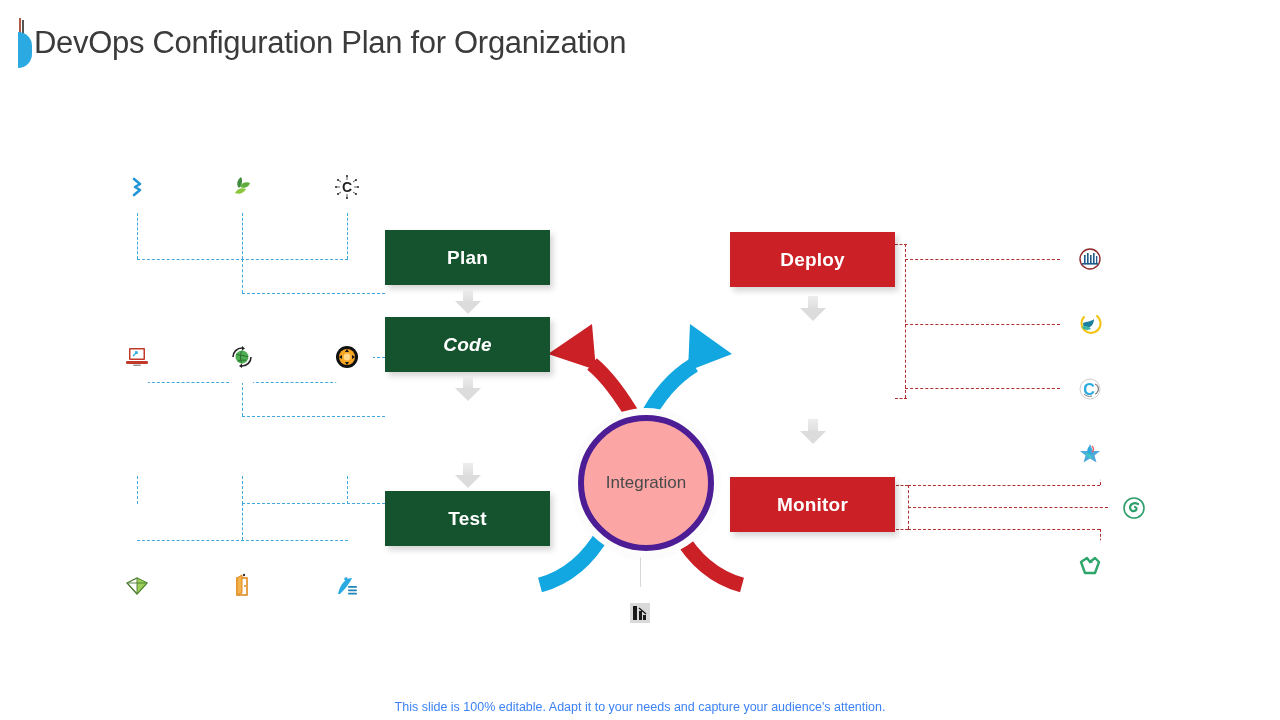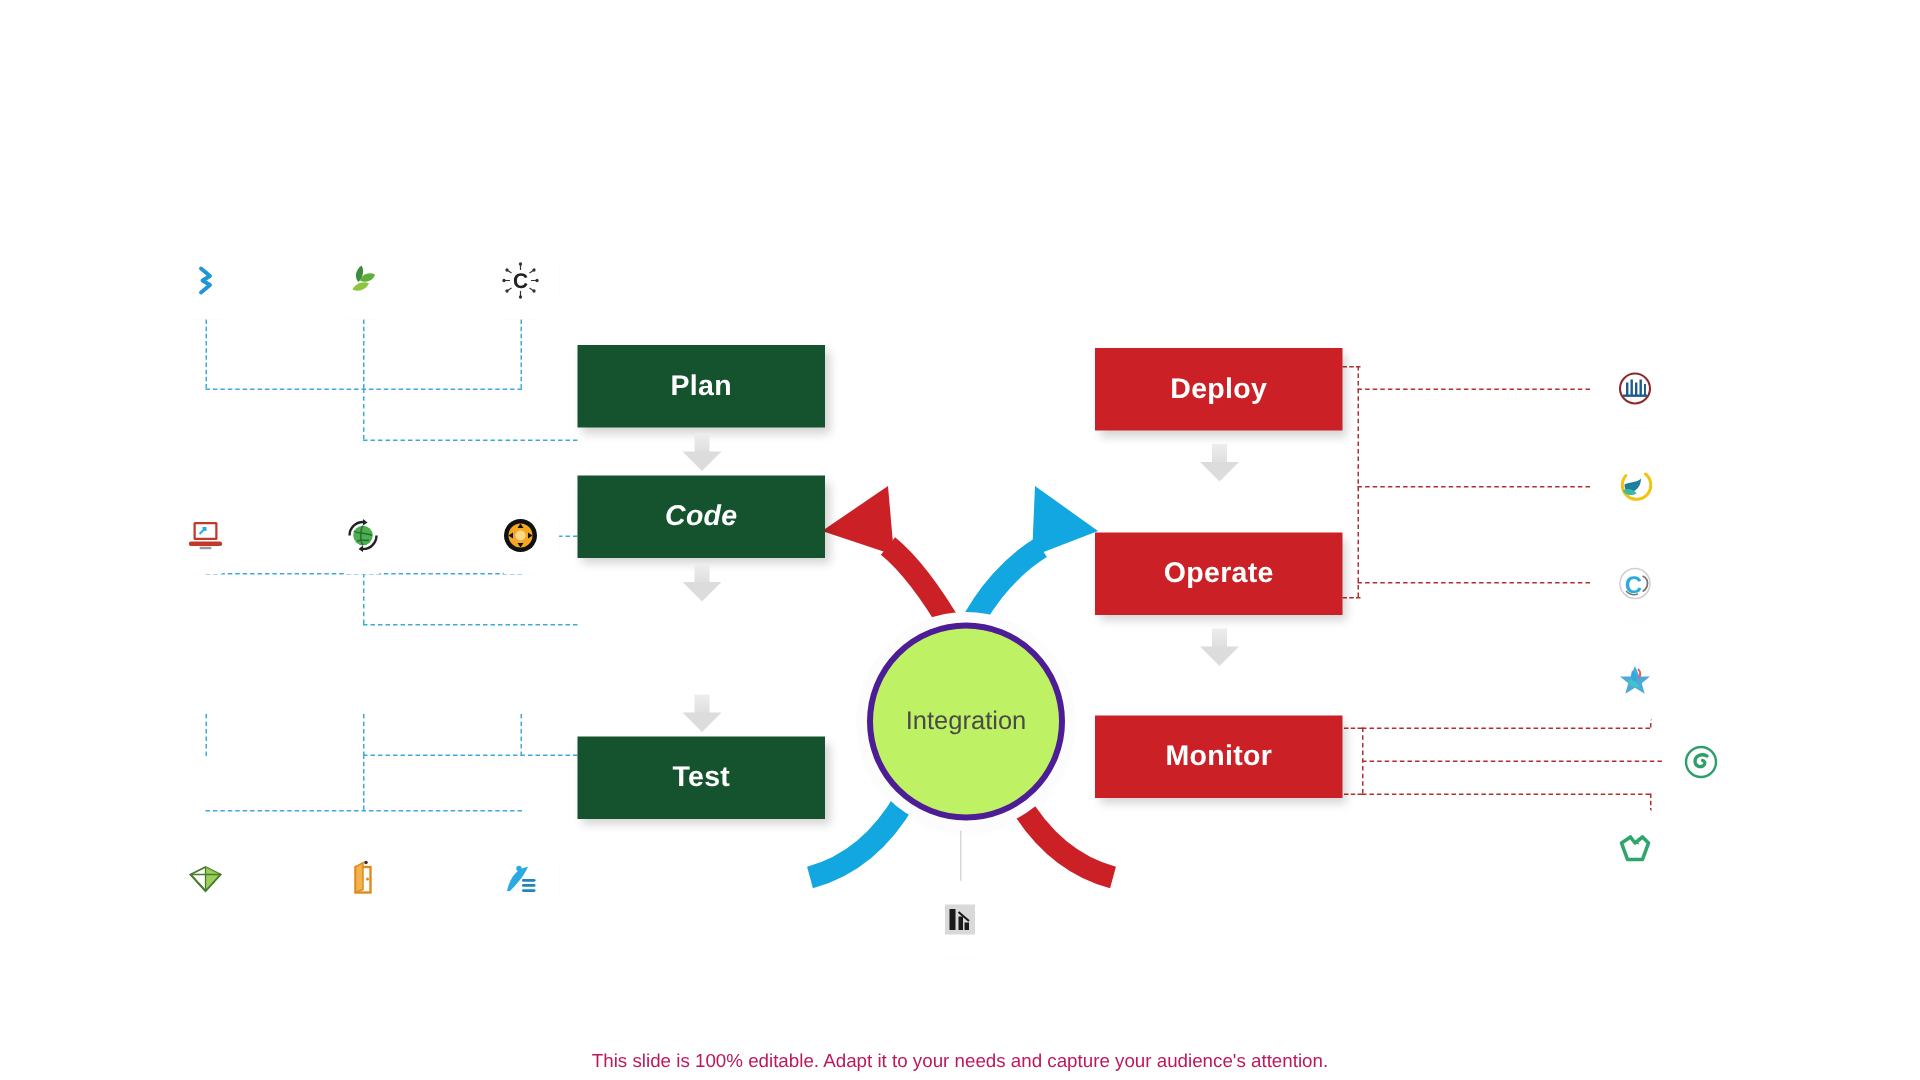--- a/index.html
+++ b/index.html
@@ -44,22 +44,22 @@
   .vchev{position:absolute;width:26px;height:26px;}
   .vchev:before{content:"";position:absolute;left:8px;top:0;width:10px;height:13px;
     background:linear-gradient(#ededed,#dedede);}
   .vchev:after{content:"";position:absolute;left:0;top:12px;
     border-left:13px solid transparent;border-right:13px solid transparent;
     border-top:13px solid #dcdcdc;}
 
   
   .hub{
     position:absolute;left:578px;top:323px;width:124px;height:124px;
-    border-radius:50%;background:#bef264;
-    border:4px solid #4c1d95;
+    border-radius:50%;background:#fca5a5;
+    border:6px solid #4c1d95;
     box-shadow:0 0 0 7px #fcfcfc, 0 3px 9px rgba(0,0,0,.11);
     display:flex;align-items:center;justify-content:center;
   }
   .hub-label{font-size:17px;color:#4a4a4a;font-weight:400;}
 
   
   .oct{
     position:absolute;width:52px;height:52px;
     background:#ffffff;
     clip-path:polygon(30% 0,70% 0,100% 30%,100% 70%,70% 100%,30% 100%,0 70%,0 30%);
@@ -76,30 +76,38 @@
   
   .dash-h{position:absolute;height:0;border-top:1.4px dashed #3FA9DC;}
   .dash-v{position:absolute;width:0;border-left:1.4px dashed #3FA9DC;}
   .dash-h.red{border-top-color:#B03030;}
   .dash-v.red{border-left-color:#B03030;}
   .plain-v{position:absolute;width:0;border-left:1px solid #d8d8d8;}
 
   
   .footer{
     position:absolute;left:0;top:700px;width:1280px;text-align:center;
-    font-size:12.5px;color:#be185d;
+    font-size:12.5px;color:#3b82f6;
   }
   .arrows{position:absolute;left:0;top:0;width:1280px;height:590px;
     pointer-events:none;}
 </style>
 </head>
 <body>
 
 <div class="slide">
 
+  <div class="header">
+    <div class="logo-mark">
+      <div class="logo-stem logo-s1"></div>
+      <div class="logo-stem logo-s2"></div>
+      <div class="logo-leaf"></div>
+    </div>
+    <div class="page-title">DevOps Configuration Plan for Organization</div>
+  </div>
 
   <div class="stage">
 
     <div class="dash-v" style="left:137px;top:121px;height:46px;"></div>
     <div class="dash-v" style="left:242px;top:121px;height:46px;"></div>
     <div class="dash-v" style="left:347px;top:121px;height:46px;"></div>
     <div class="dash-h" style="left:137px;top:167px;width:211px;"></div>
     <div class="dash-v" style="left:242px;top:167px;height:34px;"></div>
     <div class="dash-h" style="left:242px;top:201px;width:143px;"></div>
 
@@ -172,23 +180,20 @@
 
     <div class="pbox red" style="left:730px;top:140px;">
       <span>Deploy</span>
     </div>
 
     <div class="pbox blue" style="left:385px;top:399px;">
       <span>Test</span>
     </div>
     <div class="vchev" style="left:800px;top:204px;"></div>
 
-    <div class="pbox red" style="left:730px;top:263px;">
-      <span>Operate</span>
-    </div>
     <div class="vchev" style="left:800px;top:327px;"></div>
 
     <div class="pbox red" style="left:730px;top:385px;">
       <span>Monitor</span>
     </div>
 
     <div class="hub">
       <span class="hub-label">Integration</span>
     </div>
 

